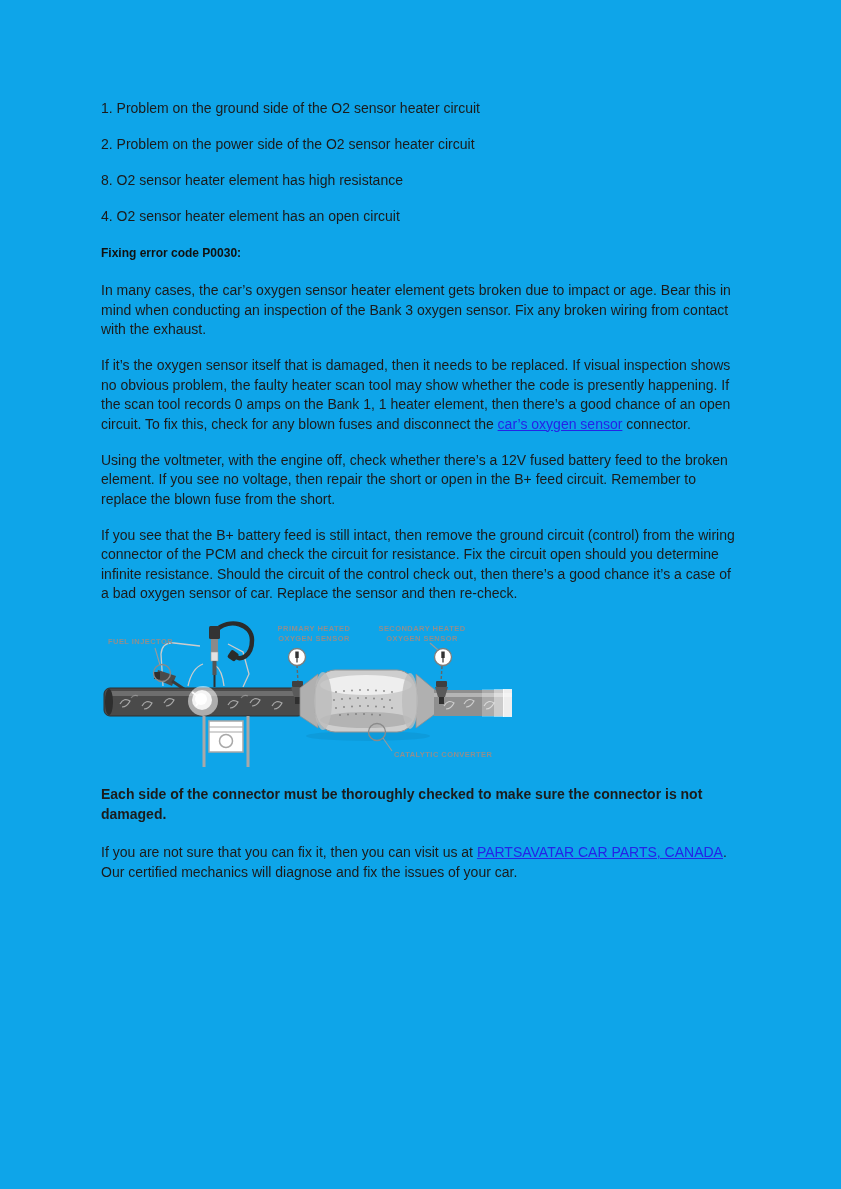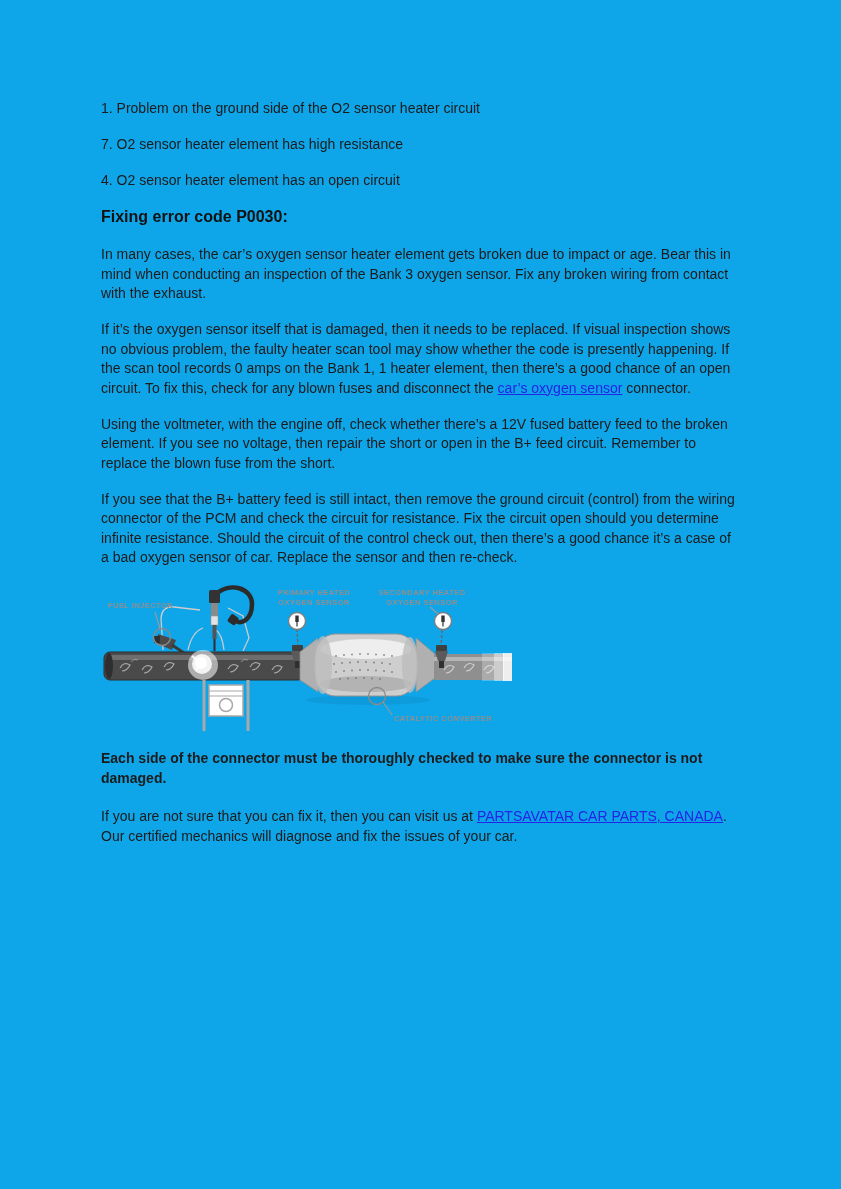--- a/index.html
+++ b/index.html
@@ -13,21 +13,21 @@
   .page { position: absolute; inset: 0; background: #0ea5e9; }
   .content {
     position: absolute;
     left: 101px; top: 99px; width: 638px;
     font-size: 14px; line-height: 19.5px;
     color: #1b1b1b;
   }
   p { margin: 0 0 16.5px 0; }
   p.li { margin: 0 0 16.5px 0; }
   h2.heading {
-    font-size: 16px; line-height: 20px;
+    font-size: 12px; line-height: 20px;
     font-weight: bold; color: #111111;
     margin: 0 0 18px 0;
   }
   a.doc-link {
     color: #2424E6;
     text-decoration: underline;
     cursor: pointer;
   }
   a.doc-link.bold { font-weight: normal; }
   figure.diagram {
@@ -41,21 +41,22 @@
     fill: #8f8f8f;
   }
 </style>
 </head>
 <body>
 
 <div class="page">
   <div class="content">
 
     <p class="li">1. Problem on the ground side of the O2 sensor heater circuit</p>
-    <p class="li">7. O2 sensor heater element has high resistance</p>
+    <p class="li">2. Problem on the power side of the O2 sensor heater circuit</p>
+    <p class="li">8. O2 sensor heater element has high resistance</p>
     <p class="li">4. O2 sensor heater element has an open circuit</p>
 
     <h2 class="heading">Fixing error code P0030:</h2>
 
     <p>In many cases, the car’s oxygen sensor heater element gets broken due to impact or age. Bear this in mind when conducting an inspection of the Bank 3 oxygen sensor. Fix any broken wiring from contact with the exhaust.</p>
 
     <p><span>If it’s the oxygen sensor itself that is damaged, then it needs to be replaced. If visual inspection shows no obvious problem, the faulty heater scan tool may show whether the code is presently happening. If the scan tool records 0 amps on the Bank 1, 1 heater element, then there’s a good chance of an open circuit. To fix this, check for any blown fuses and disconnect the </span><a class="doc-link">car’s oxygen sensor</a><span> connector.</span></p>
 
     <p>Using the voltmeter, with the engine off, check whether there’s a 12V fused battery feed to the broken element. If you see no voltage, then repair the short or open in the B+ feed circuit. Remember to replace the blown fuse from the short.</p>
 

